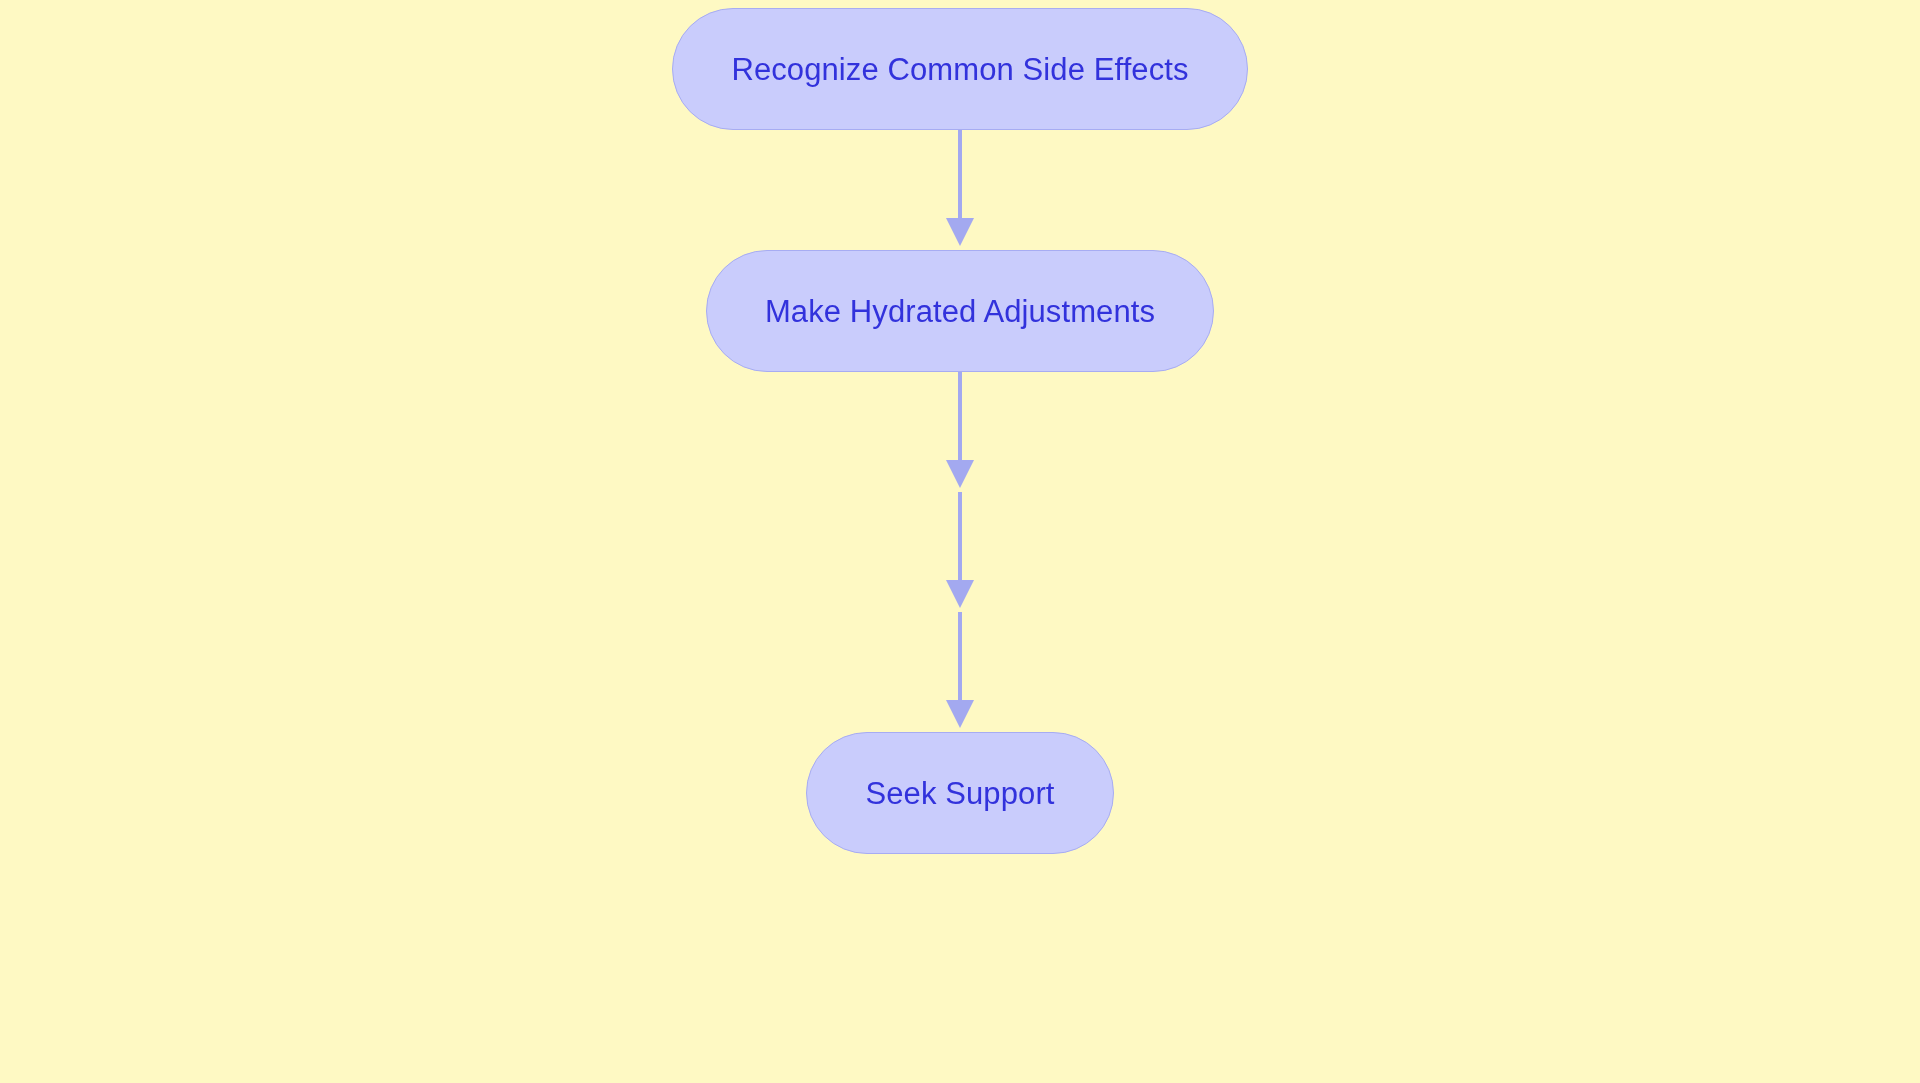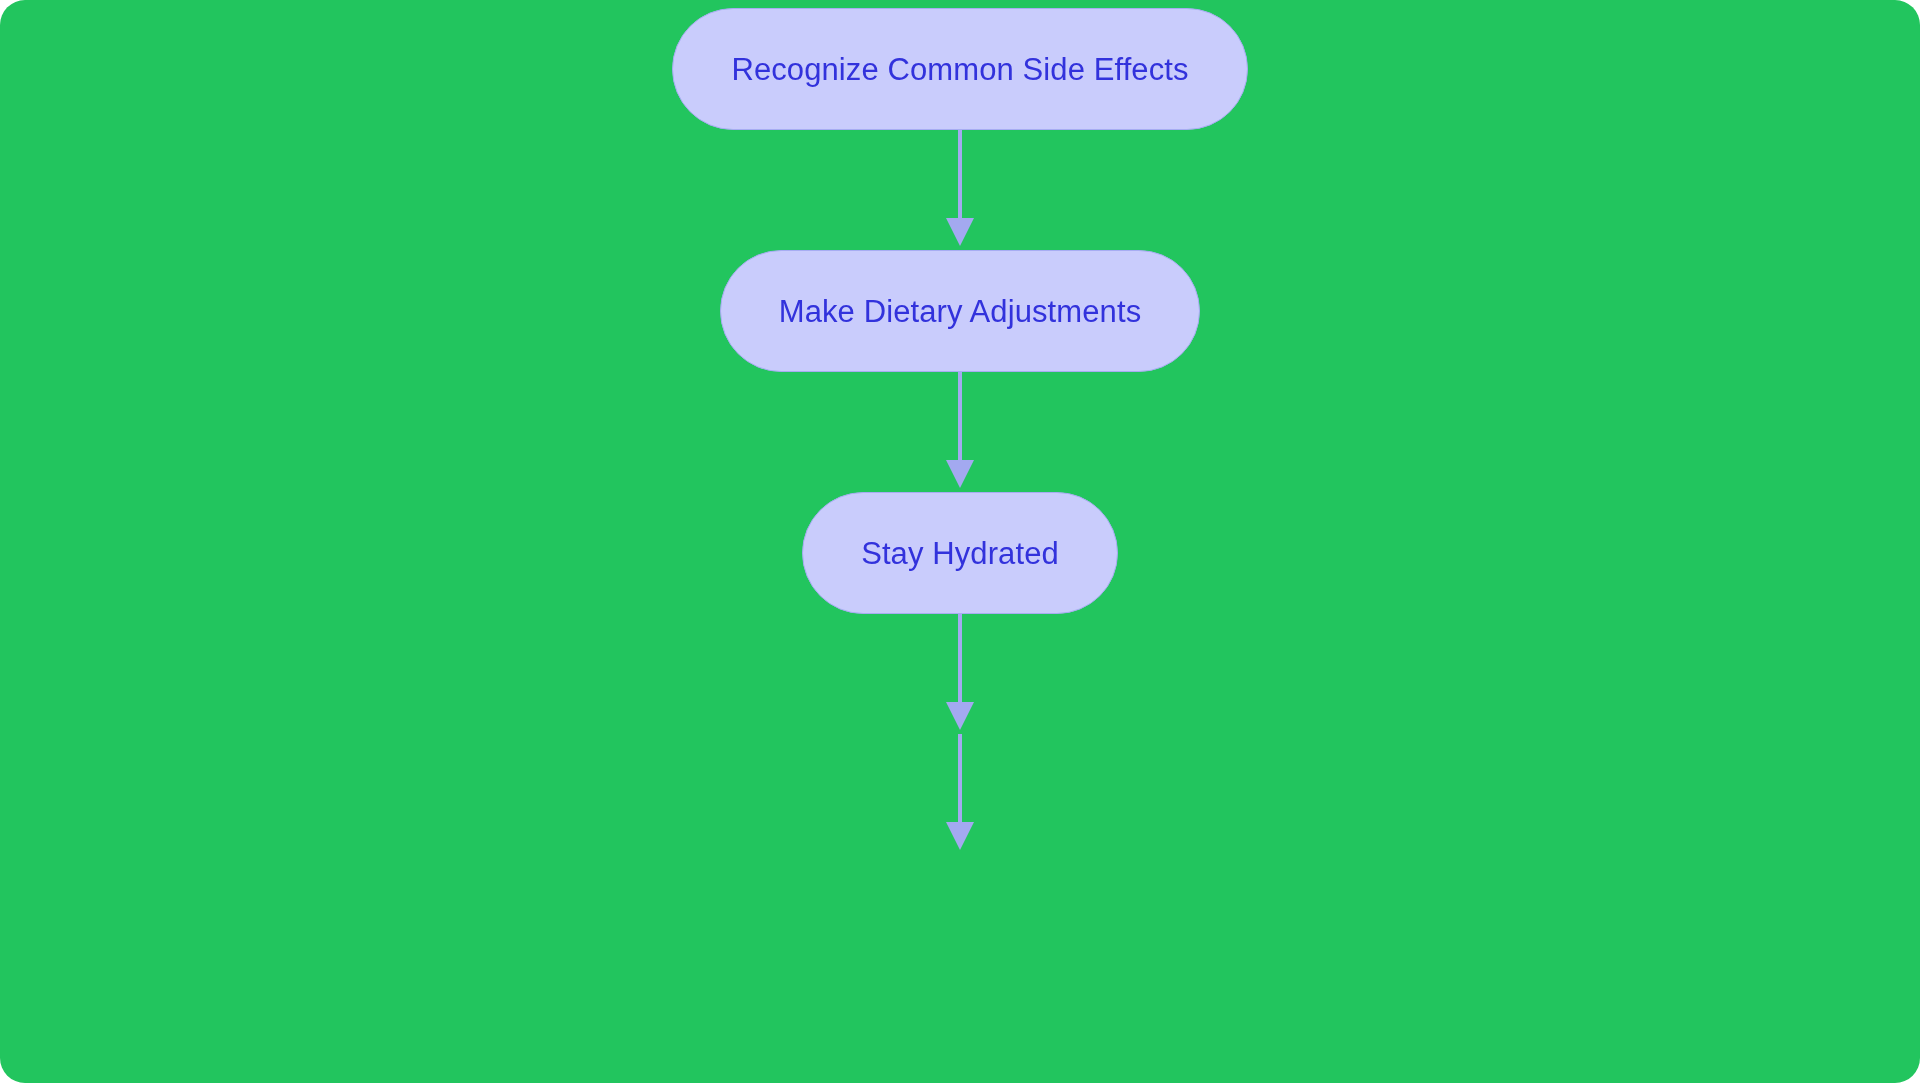--- a/index.html
+++ b/index.html
@@ -12,22 +12,21 @@
     width: 1920px;
     height: 1083px;
     overflow: hidden;
     font-family: "Liberation Sans", "DejaVu Sans", sans-serif;
   }
 
   #flowchart-canvas {
     position: relative;
     width: 1920px;
     height: 1083px;
-    background: #22c55e;
-    border-radius: 25px;
+    background: #fef9c3;
   }
 
   .flow-column {
     position: absolute;
     left: 0;
     top: 0;
     width: 1920px;
     height: 1083px;
     display: flex;
     flex-direction: column;
@@ -86,38 +85,38 @@
     <div class="flow-node">
       <span class="flow-node-label">Recognize Common Side Effects</span>
     </div>
 
     <svg class="flow-connector" viewBox="0 0 60 120" xmlns="http://www.w3.org/2000/svg">
       <line class="conn-line" x1="30" y1="0" x2="30" y2="92"></line>
       <polygon class="conn-head" points="16,88 44,88 30,116"></polygon>
     </svg>
 
     <div class="flow-node">
-      <span class="flow-node-label">Make Dietary Adjustments</span>
-    </div>
-
-    <svg class="flow-connector" viewBox="0 0 60 120" xmlns="http://www.w3.org/2000/svg">
-      <line class="conn-line" x1="30" y1="0" x2="30" y2="92"></line>
-      <polygon class="conn-head" points="16,88 44,88 30,116"></polygon>
-    </svg>
-
-    <div class="flow-node">
-      <span class="flow-node-label">Stay Hydrated</span>
+      <span class="flow-node-label">Make Hydrated Adjustments</span>
     </div>
 
     <svg class="flow-connector" viewBox="0 0 60 120" xmlns="http://www.w3.org/2000/svg">
       <line class="conn-line" x1="30" y1="0" x2="30" y2="92"></line>
       <polygon class="conn-head" points="16,88 44,88 30,116"></polygon>
     </svg>
 
 
     <svg class="flow-connector" viewBox="0 0 60 120" xmlns="http://www.w3.org/2000/svg">
       <line class="conn-line" x1="30" y1="0" x2="30" y2="92"></line>
       <polygon class="conn-head" points="16,88 44,88 30,116"></polygon>
     </svg>
 
 
+    <svg class="flow-connector" viewBox="0 0 60 120" xmlns="http://www.w3.org/2000/svg">
+      <line class="conn-line" x1="30" y1="0" x2="30" y2="92"></line>
+      <polygon class="conn-head" points="16,88 44,88 30,116"></polygon>
+    </svg>
+
+    <div class="flow-node">
+      <span class="flow-node-label">Seek Support</span>
+    </div>
+
   </div>
 </div>
 
 </body></html>

